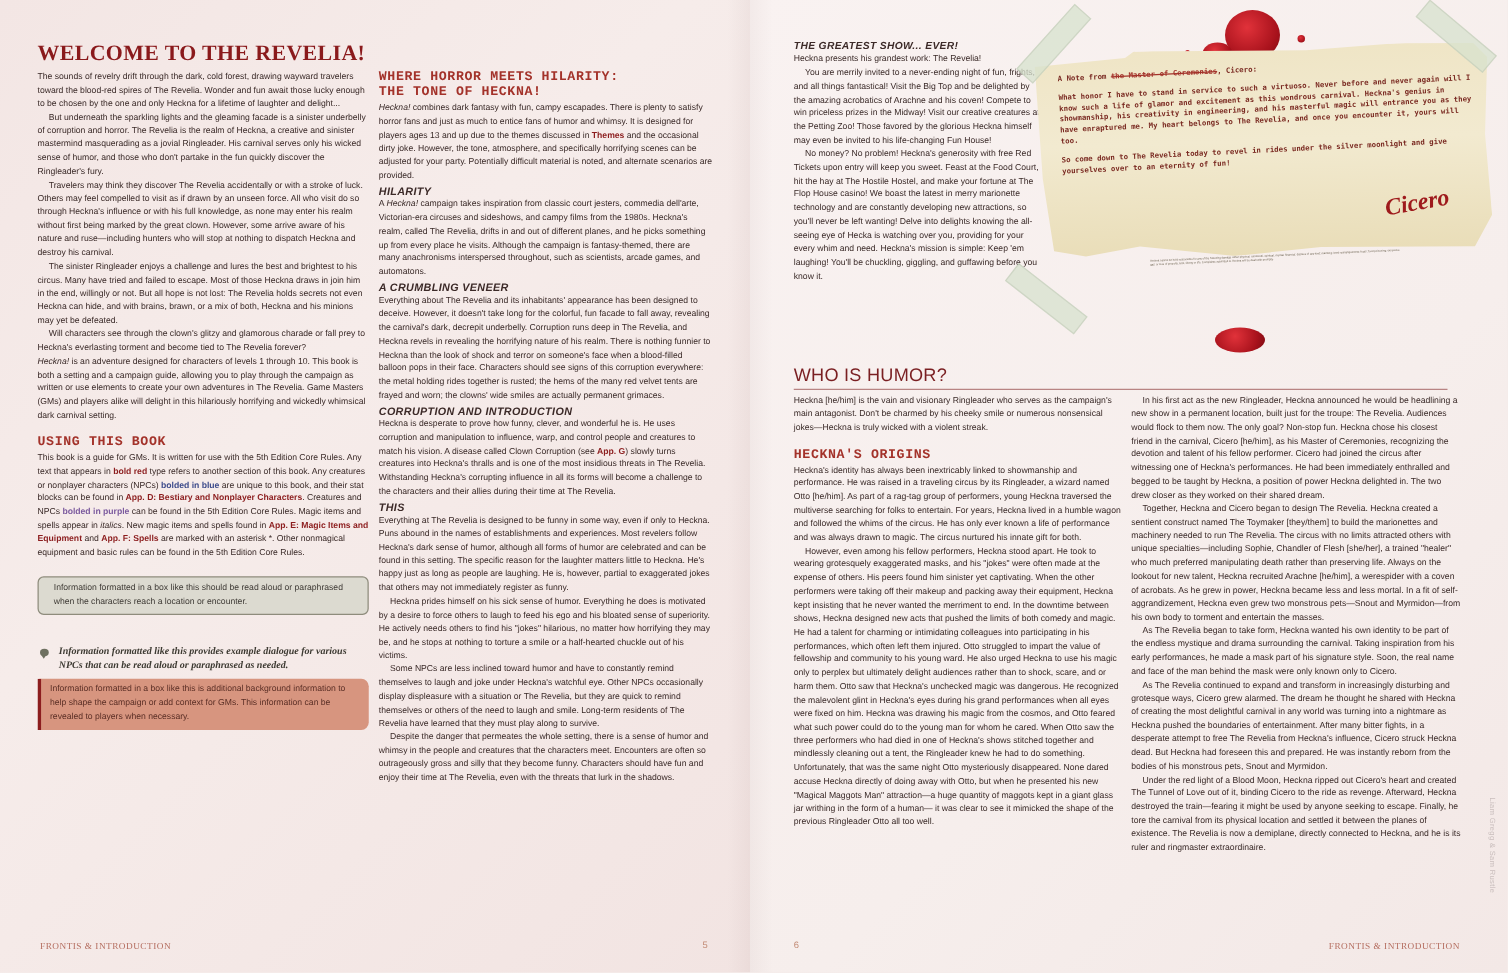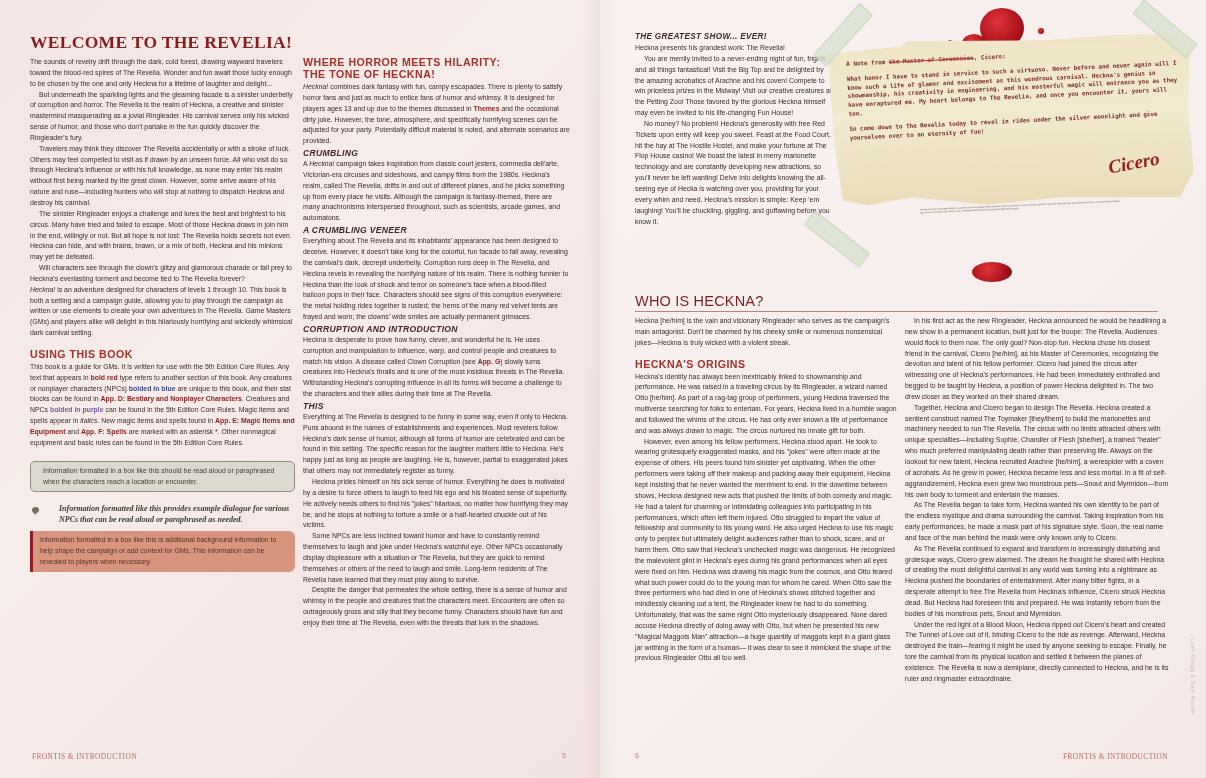--- a/index.html
+++ b/index.html
@@ -12,29 +12,29 @@
   .gutter-shadow { position: absolute; top: 0; bottom: 0; width: 18px; }
   .page-left .gutter-shadow { right: 0; background: linear-gradient(90deg, rgba(0,0,0,0), rgba(120,80,80,0.06)); }
   .page-right .gutter-shadow { left: 0; background: linear-gradient(90deg, rgba(120,80,80,0.05), rgba(0,0,0,0)); }
 
   .col { position: absolute; font-size: 6.9px; line-height: 10.85px; text-align: left; }
   .col p { margin: 0; }
   .col p.indent { text-indent: 9px; }
 
   .h1 { font-family: "Liberation Serif", serif; font-weight: bold; color: #8a1a1c; font-size: 17.5px; letter-spacing: 0.3px; line-height: 20px; margin-bottom: 5px; }
   .h-rule { font-family: "Liberation Sans", sans-serif; color: #7a1f22; font-size: 14.5px; letter-spacing: 0.2px; line-height: 18px; border-bottom: 1px solid #b88483; padding-bottom: 1px; margin-bottom: 5px; }
-  .h2 { font-family: Liberation Sans, sans-serif; font-weight: bold; color: #a3322a; font-size: 10.6px; letter-spacing: 0.5px; line-height: 12px; margin: 7px 0 2px; }
+  .h2 { font-family: Liberation Mono, monospace; font-weight: bold; color: #a3322a; font-size: 10.6px; letter-spacing: 0.5px; line-height: 12px; margin: 7px 0 2px; }
   .h3 { font-family: "Liberation Sans", sans-serif; font-weight: bold; color: #3c2a28; font-size: 8.6px; letter-spacing: 0.3px; line-height: 10px; margin: 1px 0 1px; font-style: italic; }
   .ref-red { color: #8c1d1e; font-weight: bold; }
   .ref-blue { color: #3c4a8a; font-weight: bold; }
   .ref-purple { color: #7b5a9e; font-weight: bold; }
   em { font-style: italic; }
 
   .box-read { margin-top: 12px; background: #dcdad0; border: 1.5px solid #8e8c7c; border-radius: 5px; padding: 4px 10px 4px 12px; color: #3e3a35; }
-  .dialogue { margin-top: 12px; display: flex; gap: 20px; padding-left: 2px; justify-content: center; }
+  .dialogue { margin-top: 24px; display: flex; gap: 8px; padding-left: 2px; justify-content: center; }
   .dialogue .bubble { width: 7px; height: 6px; background: #6e7060; border-radius: 50%; margin-top: 3px; flex: 0 0 auto; position: relative; }
   .dialogue .bubble:after { content: ""; position: absolute; left: 1px; bottom: -2px; border-left: 2px solid transparent; border-right: 2px solid transparent; border-top: 3px solid #6e7060; }
   .dialogue .txt { font-family: "Liberation Serif", serif; font-style: italic; font-weight: bold; font-size: 8px; line-height: 10.5px; color: #3d3a32; }
   .box-bg { margin-top: 6px; background: #d7957f; border-left: 3px solid #8c1d1e; border-radius: 0 6px 6px 0; padding: 4px 10px 4px 7px; color: #5a2e25; }
 
   .footer-label { position: absolute; font-family: "Liberation Serif", serif; font-size: 7.4px; letter-spacing: 0.4px; color: #b46d5f; }
   .page-num { position: absolute; font-size: 7.5px; color: #c28a74; }
   .credit { position: absolute; right: 10px; top: 638px; writing-mode: vertical-rl; font-size: 6px; color: #c9bebd; letter-spacing: 0.3px; }
 
   
@@ -81,21 +81,21 @@
       </div>
     </div>
 
     <div class="col" style="left:303px; top:56px; width:267px;">
       <div class="h2" style="margin-top:0;">
         <div>WHERE HORROR MEETS HILARITY:</div>
         <div>THE TONE OF HECKNA!</div>
       </div>
       <p><em>Heckna!</em><span> combines dark fantasy with fun, campy escapades. There is plenty to satisfy horror fans and just as much to entice fans of humor and whimsy. It is designed for players ages 13 and up due to the themes discussed in </span><span class="ref-red">Themes</span><span> and the occasional dirty joke. However, the tone, atmosphere, and specifically horrifying scenes can be adjusted for your party. Potentially difficult material is noted, and alternate scenarios are provided.</span></p>
 
-      <div class="h3">CRUMBLING</div>
+      <div class="h3">HILARITY</div>
       <p><span>A </span><em>Heckna!</em><span> campaign takes inspiration from classic court jesters, commedia dell'arte, Victorian-era circuses and sideshows, and campy films from the 1980s. Heckna's realm, called The Revelia, drifts in and out of different planes, and he picks something up from every place he visits. Although the campaign is fantasy-themed, there are many anachronisms interspersed throughout, such as scientists, arcade games, and automatons.</span></p>
 
       <div class="h3">A CRUMBLING VENEER</div>
       <p>Everything about The Revelia and its inhabitants' appearance has been designed to deceive. However, it doesn't take long for the colorful, fun facade to fall away, revealing the carnival's dark, decrepit underbelly. Corruption runs deep in The Revelia, and Heckna revels in revealing the horrifying nature of his realm. There is nothing funnier to Heckna than the look of shock and terror on someone's face when a blood-filled balloon pops in their face. Characters should see signs of this corruption everywhere: the metal holding rides together is rusted; the hems of the many red velvet tents are frayed and worn; the clowns' wide smiles are actually permanent grimaces.</p>
 
       <div class="h3">CORRUPTION AND INTRODUCTION</div>
       <p><span>Heckna is desperate to prove how funny, clever, and wonderful he is. He uses corruption and manipulation to influence, warp, and control people and creatures to match his vision. A disease called Clown Corruption (see </span><span class="ref-red">App. G</span><span>) slowly turns creatures into Heckna's thralls and is one of the most insidious threats in The Revelia. Withstanding Heckna's corrupting influence in all its forms will become a challenge to the characters and their allies during their time at The Revelia.</span></p>
 
       <div class="h3">THIS</div>
       <p>Everything at The Revelia is designed to be funny in some way, even if only to Heckna. Puns abound in the names of establishments and experiences. Most revelers follow Heckna's dark sense of humor, although all forms of humor are celebrated and can be found in this setting. The specific reason for the laughter matters little to Heckna. He's happy just as long as people are laughing. He is, however, partial to exaggerated jokes that others may not immediately register as funny.</p>
@@ -131,21 +131,21 @@
       <div class="note-text">
         <p><span>A Note from </span><span class="strike">the Master of Ceremonies</span><span>, Cicero:</span></p>
         <p>What honor I have to stand in service to such a virtuoso. Never before and never again will I know such a life of glamor and excitement as this wondrous carnival. Heckna's genius in showmanship, his creativity in engineering, and his masterful magic will entrance you as they have enraptured me. My heart belongs to The Revelia, and once you encounter it, yours will too.</p>
         <p>So come down to The Revelia today to revel in rides under the silver moonlight and give yourselves over to an eternity of fun!</p>
       </div>
       <div class="signature">Cicero</div>
       <div class="fine-print">Heckna cannot be held responsible for any of the following damage either physical, emotional, spiritual, mental, financial; distress of any kind; maiming; lewd rearrangements; fears; food poisoning; excessive gas; or loss of property, limb, liberty or life. Complaints submitted to Heckna will be dealt with promptly.</div>
     </div>
 
     <div class="col" style="left:35px; top:292px; width:560px;">
-      <div class="h-rule" style="font-size:14.5px; width:523px;">WHO IS HECKNA?</div>
+      <div class="h-rule" style="font-size:14.5px; width:523px;">WHO IS HUMOR?</div>
     </div>
 
     <div class="col" style="left:35px; top:316px; width:262px;">
       <p>Heckna [he/him] is the vain and visionary Ringleader who serves as the campaign's main antagonist. Don't be charmed by his cheeky smile or numerous nonsensical jokes—Heckna is truly wicked with a violent streak.</p>
       <div class="h2" style="margin-top:9px;">HECKNA'S ORIGINS</div>
       <p>Heckna's identity has always been inextricably linked to showmanship and performance. He was raised in a traveling circus by its Ringleader, a wizard named Otto [he/him]. As part of a rag-tag group of performers, young Heckna traversed the multiverse searching for folks to entertain. For years, Heckna lived in a humble wagon and followed the whims of the circus. He has only ever known a life of performance and was always drawn to magic. The circus nurtured his innate gift for both.</p>
       <p class="indent">However, even among his fellow performers, Heckna stood apart. He took to wearing grotesquely exaggerated masks, and his "jokes" were often made at the expense of others. His peers found him sinister yet captivating. When the other performers were taking off their makeup and packing away their equipment, Heckna kept insisting that he never wanted the merriment to end. In the downtime between shows, Heckna designed new acts that pushed the limits of both comedy and magic. He had a talent for charming or intimidating colleagues into participating in his performances, which often left them injured. Otto struggled to impart the value of fellowship and community to his young ward. He also urged Heckna to use his magic only to perplex but ultimately delight audiences rather than to shock, scare, and or harm them. Otto saw that Heckna's unchecked magic was dangerous. He recognized the malevolent glint in Heckna's eyes during his grand performances when all eyes were fixed on him. Heckna was drawing his magic from the cosmos, and Otto feared what such power could do to the young man for whom he cared. When Otto saw the three performers who had died in one of Heckna's shows stitched together and mindlessly cleaning out a tent, the Ringleader knew he had to do something. Unfortunately, that was the same night Otto mysteriously disappeared. None dared accuse Heckna directly of doing away with Otto, but when he presented his new "Magical Maggots Man" attraction—a huge quantity of maggots kept in a giant glass jar writhing in the form of a human— it was clear to see it mimicked the shape of the previous Ringleader Otto all too well.</p>
     </div>
 
     <div class="col" style="left:305px; top:316px; width:264px;">

